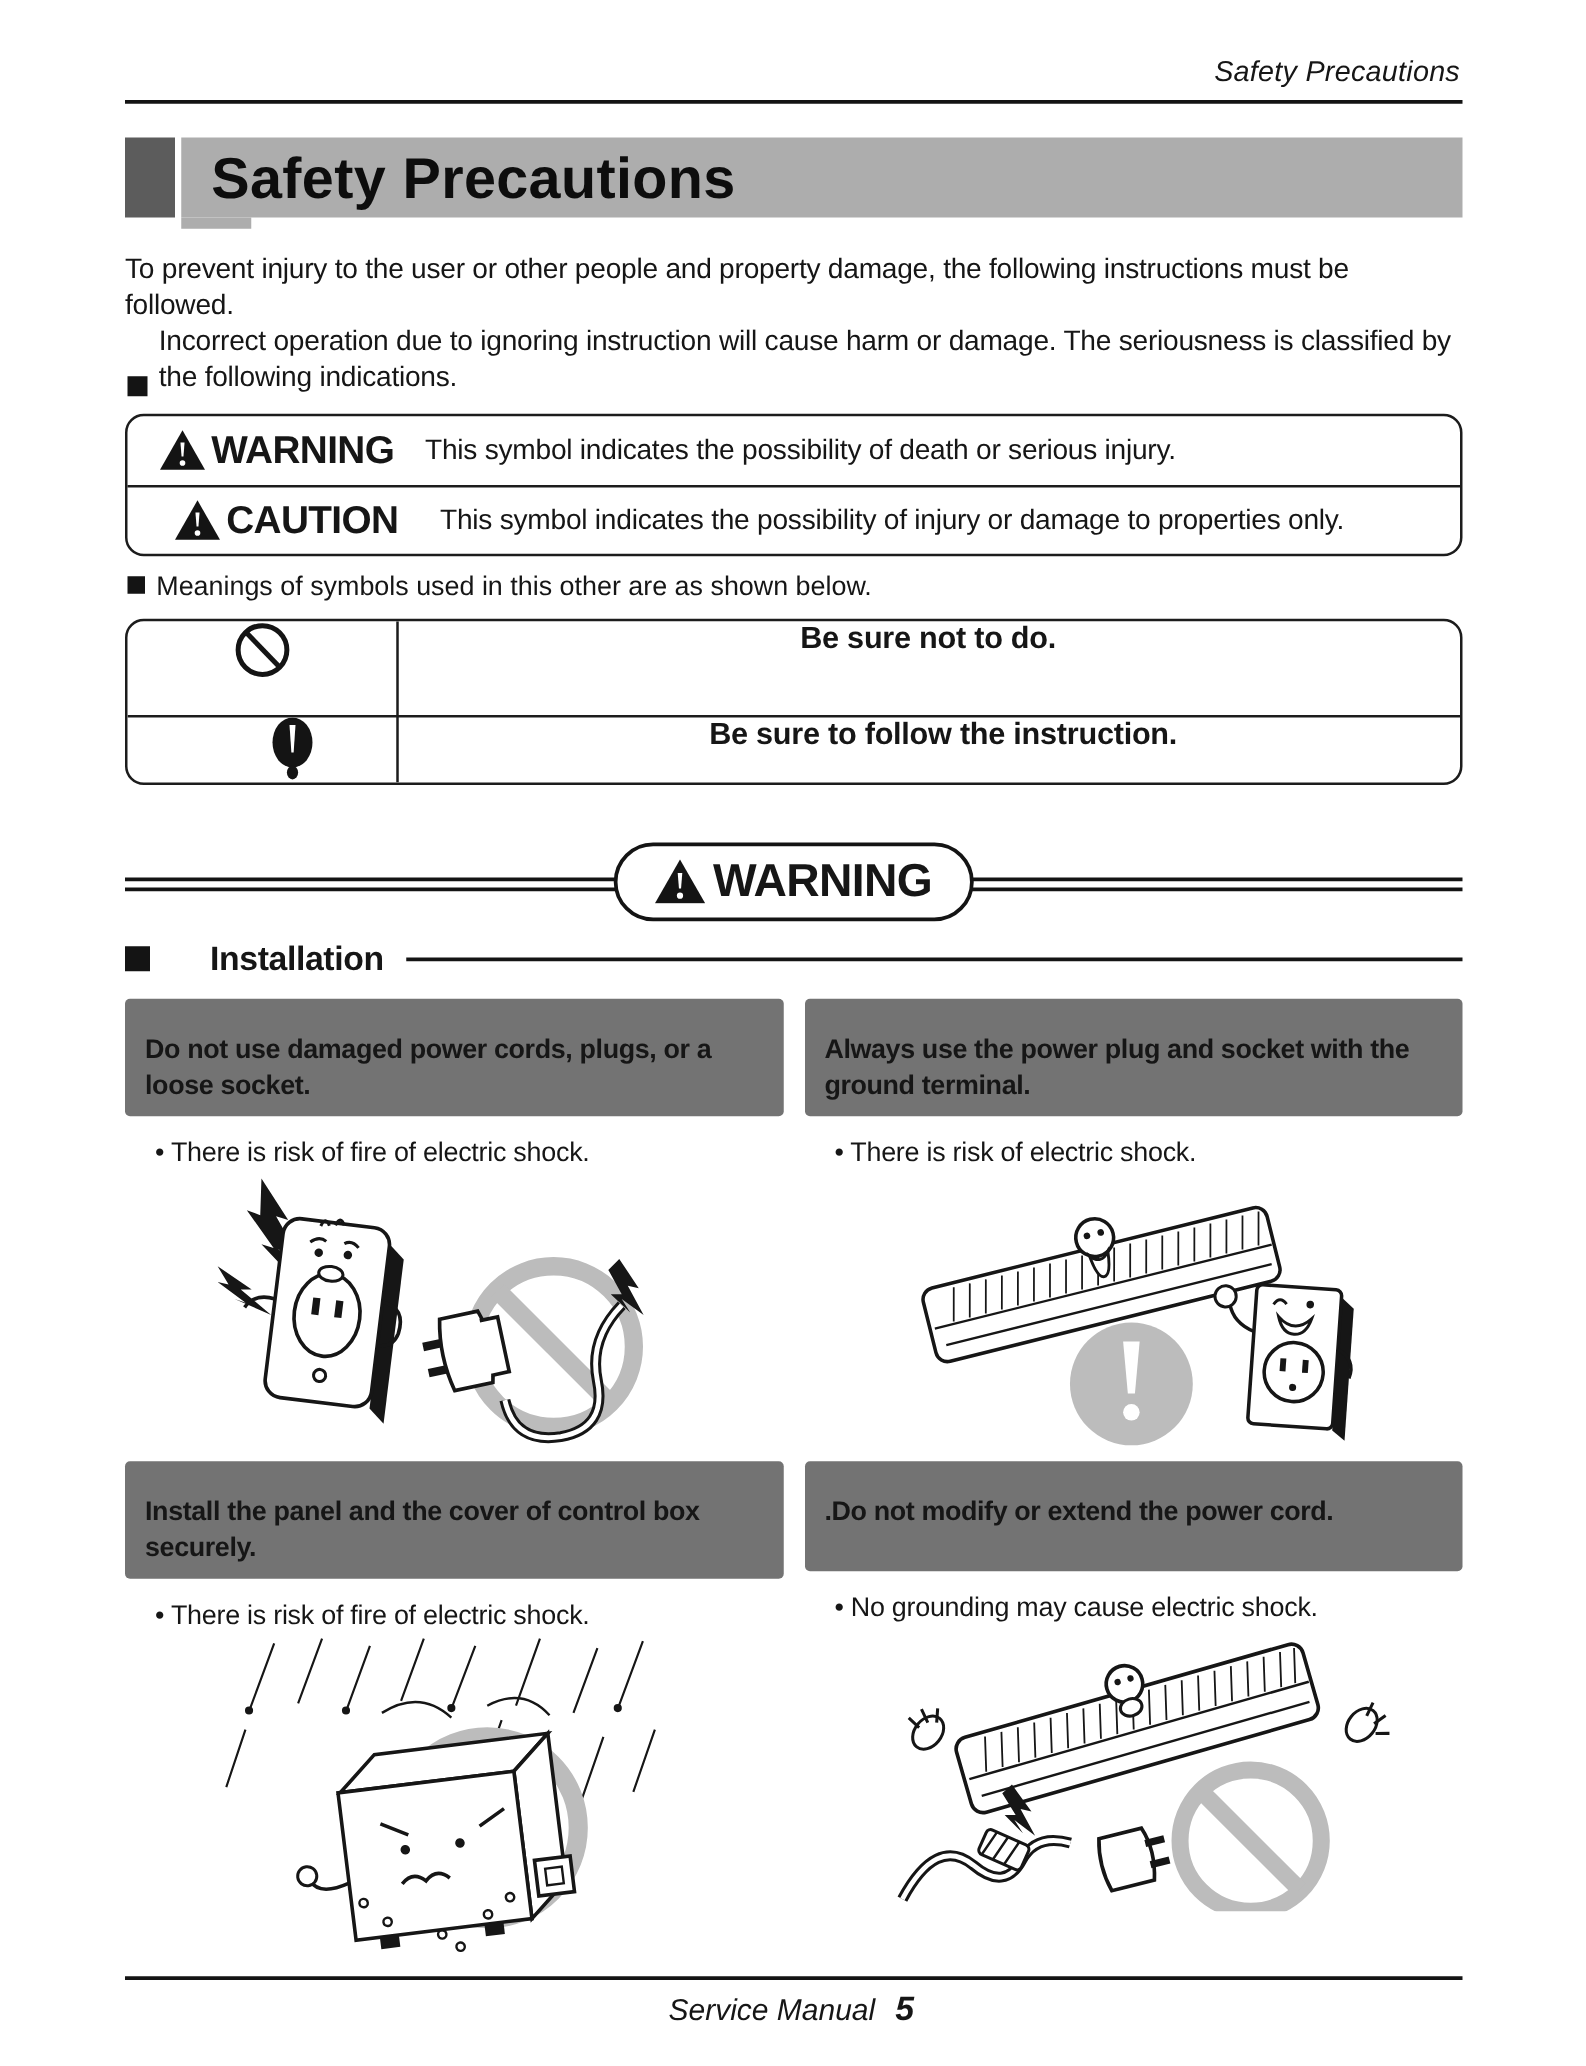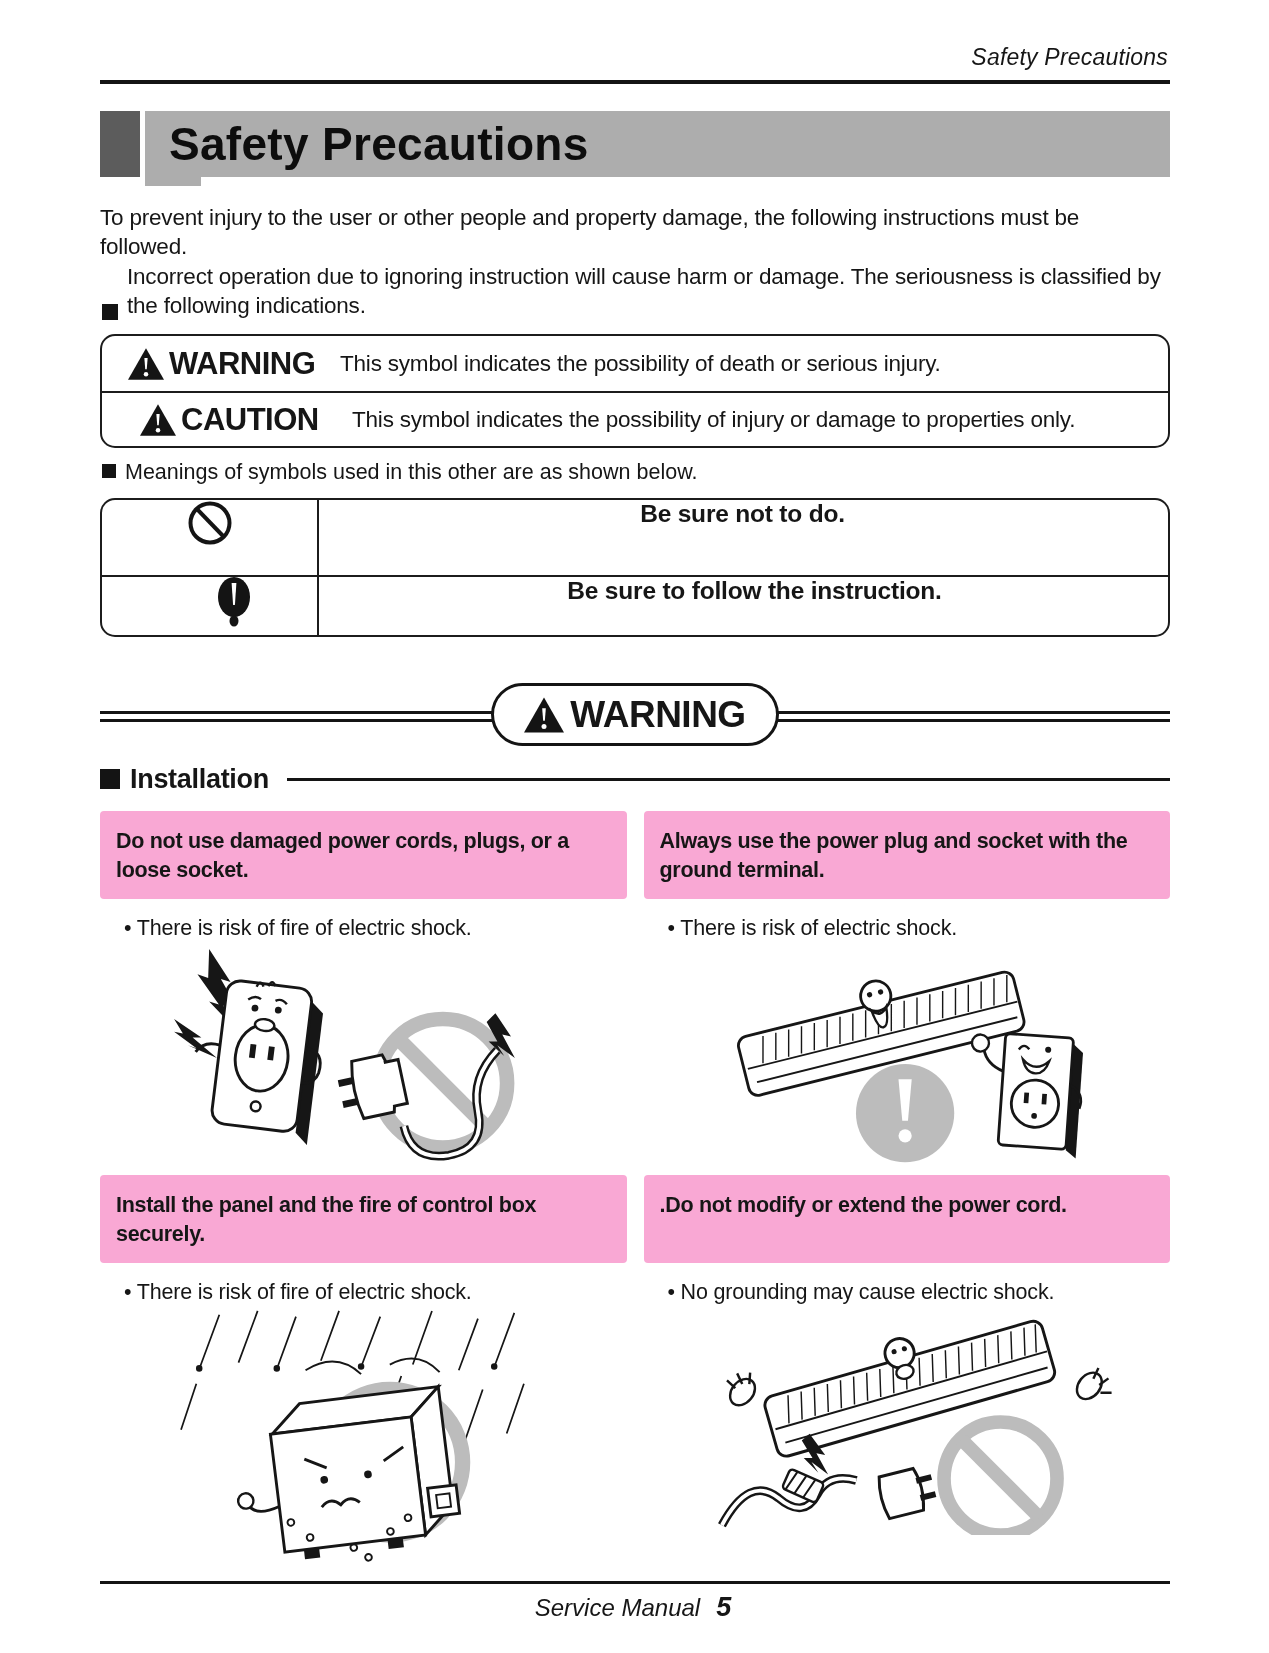--- a/index.html
+++ b/index.html
@@ -54,27 +54,27 @@
   .wb-pill {
     position:absolute; left:50%; top:0; transform:translateX(-50%);
     width:288px; height:63px; background:#fff; border:3px solid #141414; border-radius:32px;
     display:flex; align-items:center; justify-content:center;
   }
   .wb-pill .label { font-weight:bold; font-size:37px; letter-spacing:-.5px; margin-left:6px; }
 
   
   .section-head { margin-top:24px; display:flex; align-items:center; }
   .section-head .sq { width:20px; height:20px; margin:0 10px 0 0; }
-  .section-title { font-weight:bold; font-size:27px; letter-spacing:-.3px; }
+  .section-title { font-weight:bold; font-size:27px; letter-spacing:-.3px;margin-left:38px; }
   .section-rule { flex:1; height:3px; background:#141414; margin-left:18px; }
 
   
   .cards { margin-top:16px; display:grid; grid-template-columns:1fr 1fr; column-gap:17px; row-gap:8px; }
   .card-box {
-    background:#f9a8d4; border-radius:4px; padding:16px 16px 10px;
+    background:#737373; border-radius:4px; padding:26px 16px 10px;
     font-weight:bold; font-size:21.5px; line-height:1.35; letter-spacing:-.3px; min-height:88px;
   }
   .card-bullet { margin:17px 0 0 24px; font-size:21.5px; letter-spacing:-.2px; }
   .card-bullet::before { content:"• "; }
   .card-illus { display:flex; justify-content:center; margin-top:4px; }
   svg .ink { stroke:#161616; fill:none; }
 
   
   .footer { margin-top:auto; }
   .footer-rule { height:3px; background:#141414; }
@@ -249,21 +249,21 @@
             <path d="M340,122 q14,14 28,0 q-4,14 -14,14 q-10,0 -14,-14 z" fill="#fff" stroke="#161616" stroke-width="2.5"></path>
             <path class="ink" d="M320,136 q-18,-6 -22,-22" stroke-width="3"></path>
             <circle cx="294" cy="108" r="9" fill="#fff" stroke="#161616" stroke-width="2.5"></circle>
             <path class="ink" d="M392,146 q16,8 11,24" stroke-width="3"></path>
           </g>
         </svg>
       </div>
     </div>
 
     <div class="card">
-      <div class="card-box">Install the panel and the fire of control box securely.</div>
+      <div class="card-box">Install the panel and the cover of control box securely.</div>
       <div class="card-bullet">There is risk of fire of electric shock.</div>
       <div class="card-illus">
         <svg width="420" height="272" viewBox="0 0 420 284">
           <g class="ink" stroke-width="1.8">
             <path d="M60,6 l-20,54 M100,2 l-20,54 M140,8 l-19,52 M185,2 l-19,52 M228,8 l-19,50 M282,2 l-20,56 M330,10 l-20,54 M368,4 l-20,54 M36,78 l-16,48 M335,84 l-18,52 M378,78 l-18,52 M250,70 l-14,40"></path>
             <circle cx="39" cy="62" r="2.5" fill="#161616"></circle>
             <circle cx="120" cy="62" r="2.5" fill="#161616"></circle>
             <circle cx="208" cy="60" r="2.5" fill="#161616"></circle>
             <circle cx="347" cy="60" r="2.5" fill="#161616"></circle>
           </g>

